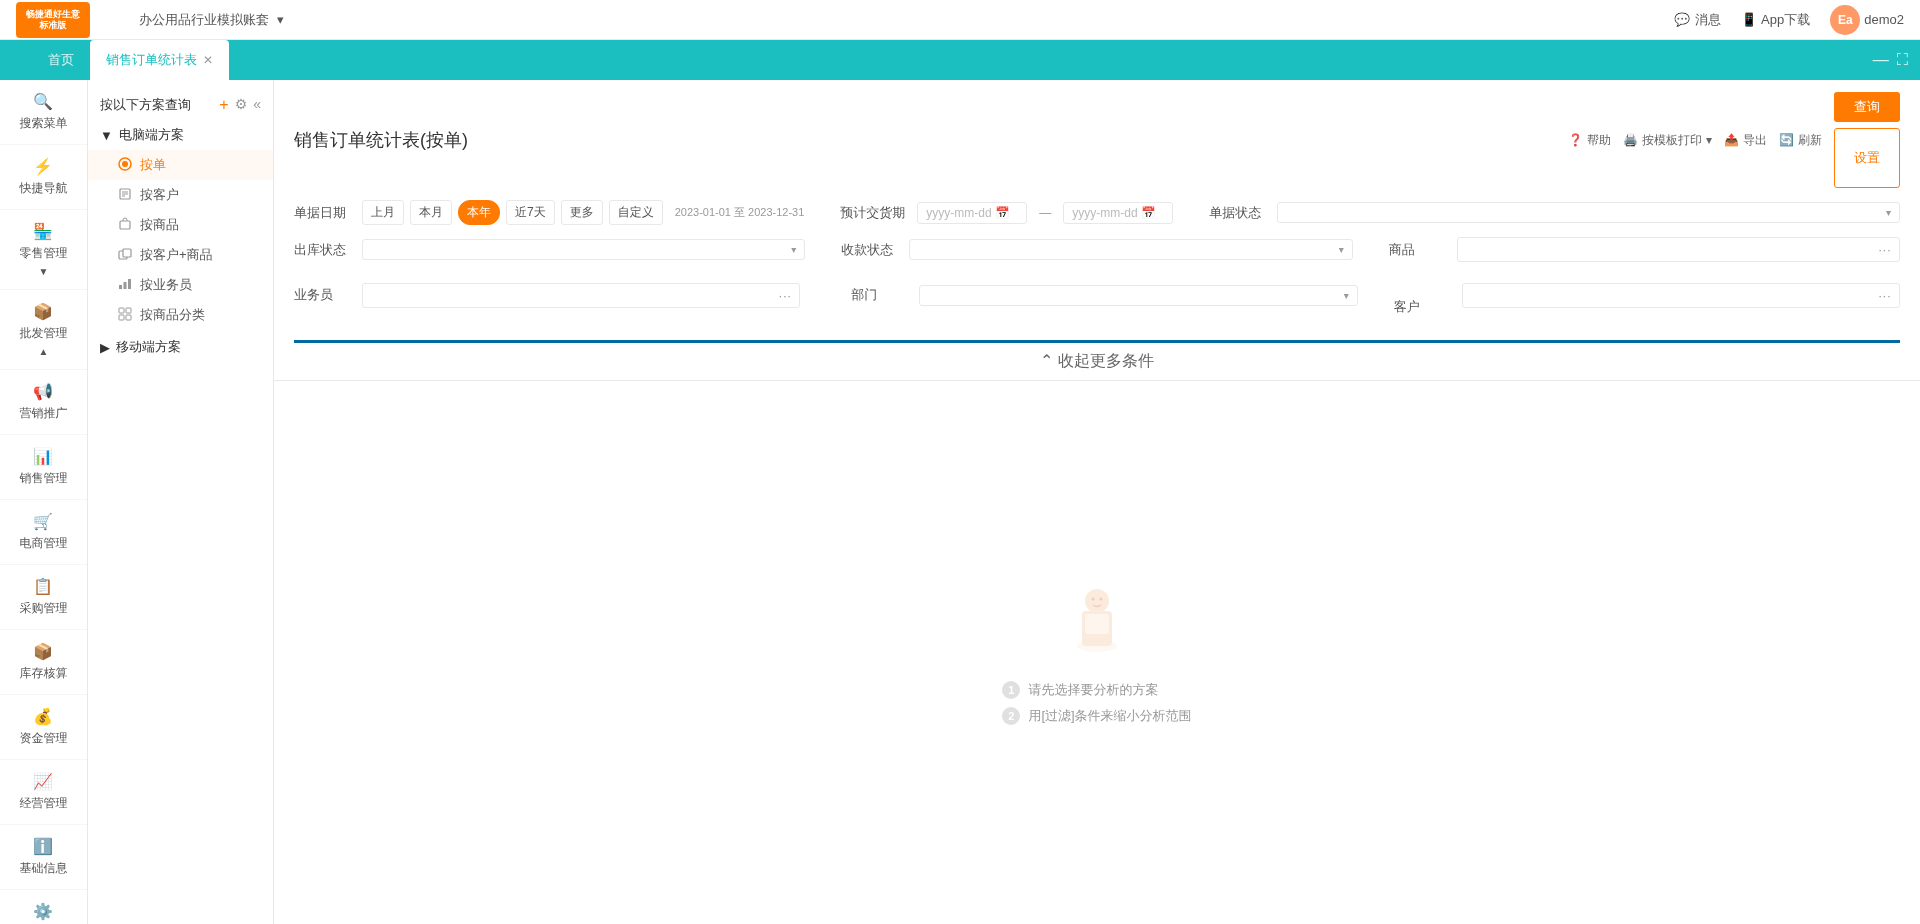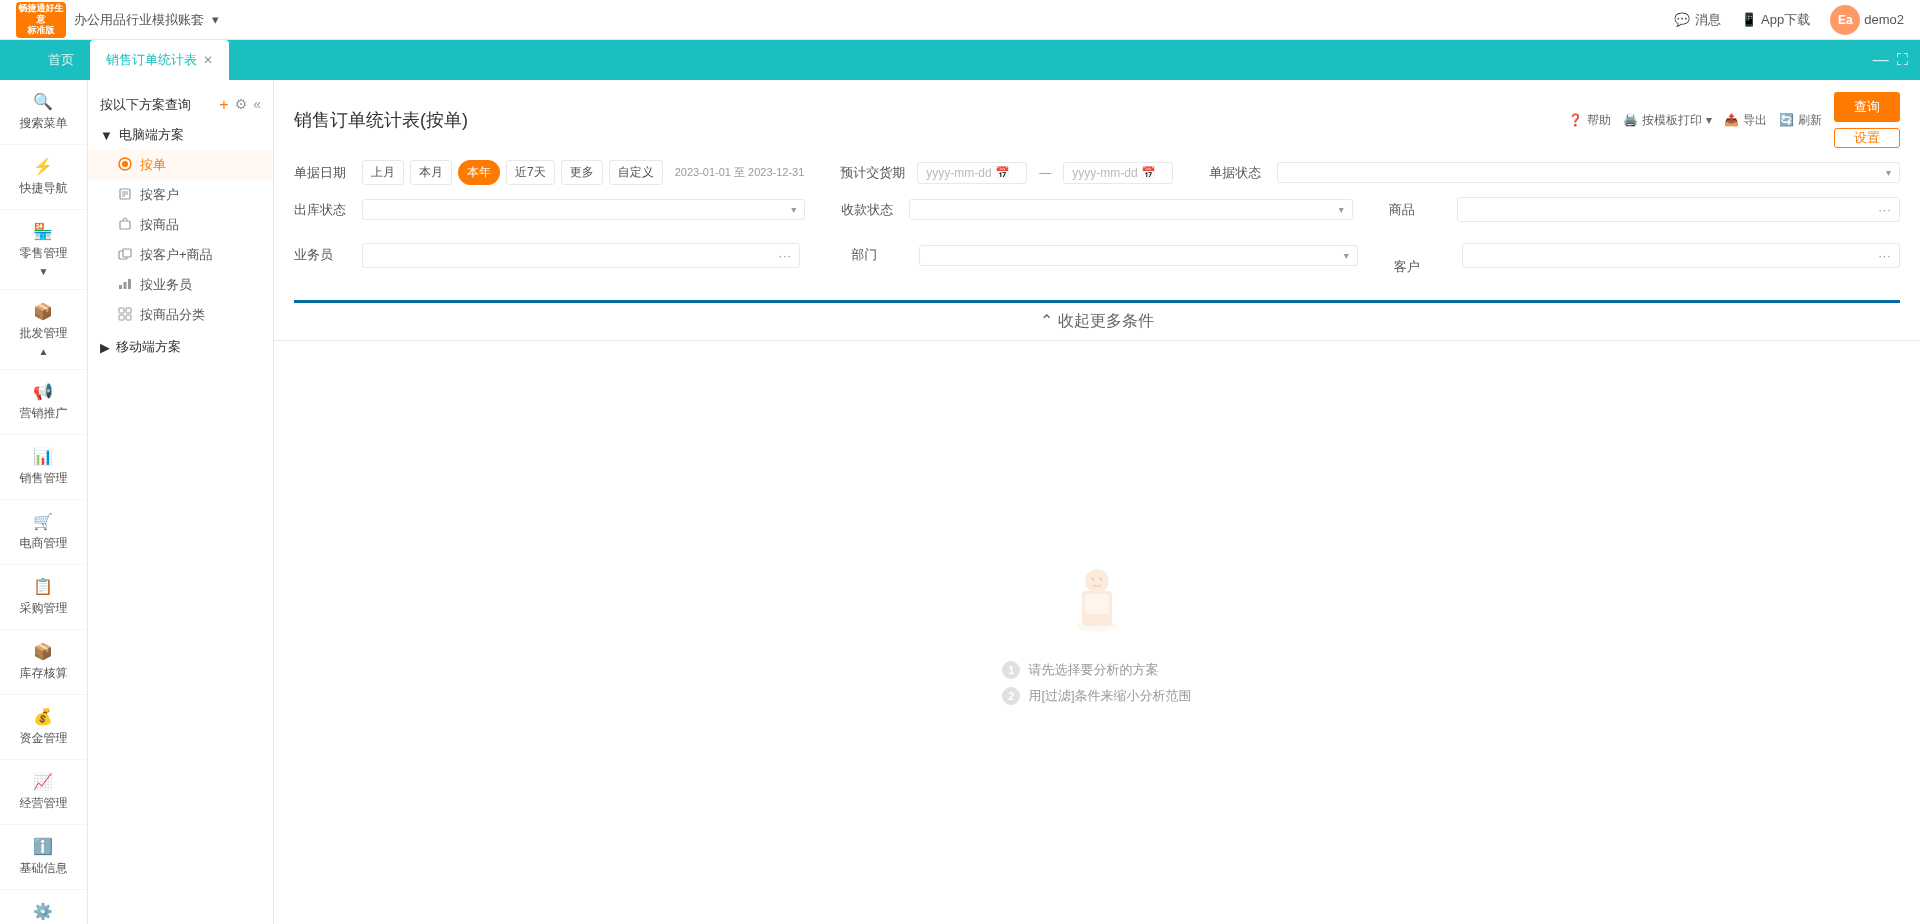--- a/index.html
+++ b/index.html
@@ -1,23 +1,23 @@
 <!DOCTYPE html>
 <html><head>
   <meta charset="utf-8">
   <style>
     * { box-sizing: border-box; margin: 0; padding: 0; }
     body { font-family: "Microsoft YaHei", "PingFang SC", sans-serif; font-size: 13px; background: #f0f2f5; color: #333; display: flex; flex-direction: column; height: 100vh; overflow: hidden; }
 
     
     .topbar { height: 40px; background: #fff; display: flex; align-items: center; justify-content: space-between; padding: 0 16px; border-bottom: 1px solid #e8e8e8; z-index: 100; }
     .topbar-left { display: flex; align-items: center; gap: 8px; }
-    .logo-box { width: 50px; height: 36px; background: #ff7a00; border-radius: 4px; display: flex; align-items: center; justify-content: center; flex-direction: column; }
+    .logo-box { width: 74px; height: 36px; background: #ff7a00; border-radius: 4px; display: flex; align-items: center; justify-content: center; flex-direction: column; }
     .logo-text { color: #fff; font-size: 9px; font-weight: bold; line-height: 1.2; text-align: center; }
-    .topbar-title { font-size: 13px; color: #555; }
+    .topbar-title { font-size: 13px; color: #555; margin-left: 41px; }
     .topbar-dropdown { font-size: 13px; color: #555; cursor: pointer; }
     .topbar-right { display: flex; align-items: center; gap: 20px; }
     .topbar-icon-item { display: flex; align-items: center; gap: 4px; color: #555; font-size: 13px; cursor: pointer; }
 
     
     .tabbar { height: 40px; background: #1bbfbf; display: flex; align-items: center; padding: 0 0; }
     .tab-item { height: 40px; display: flex; align-items: center; padding: 0 16px; font-size: 13px; color: rgba(255,255,255,0.85); cursor: pointer; gap: 6px; }
     .tab-item.home { background: transparent; padding-left: 48px; }
     .tab-item.active { background: #fff; color: #1bbfbf; border-radius: 4px 4px 0 0; }
     .tab-close { font-size: 12px; color: #999; cursor: pointer; }
@@ -65,21 +65,21 @@
     .date-group { display: flex; gap: 6px; }
     .date-btn { padding: 3px 8px; border: 1px solid #e8e8e8; border-radius: 3px; font-size: 12px; color: #555; cursor: pointer; background: #fff; }
     .date-btn.active { background: #ff7a00; color: #fff; border-color: #ff7a00; border-radius: 12px; }
     .date-input { border: 1px solid #e8e8e8; border-radius: 3px; padding: 3px 8px; font-size: 12px; color: #bbb; width: 110px; display: flex; align-items: center; gap: 4px; }
     .date-separator { color: #999; font-size: 12px; }
     .filter-select-wide { min-width: 200px; }
     .select-arrow { color: #999; font-size: 10px; margin-left: auto; }
 
     
     .query-btn { background: #ff7a00; color: #fff; border: none; border-radius: 3px; padding: 6px 20px; font-size: 13px; cursor: pointer; }
-    .settings-btn { background: #fff; color: #ff7a00; border: 1px solid #ff7a00; border-radius: 3px; padding: 0 16px; font-size: 13px; cursor: pointer; }
+    .settings-btn { background: #fff; color: #ff7a00; border: 1px solid #ff7a00; border-radius: 3px; padding: 20px 16px; font-size: 13px; cursor: pointer; }
 
     
     .collapse-bar { text-align: center; padding: 8px; background: #fff; border-top: 3px solid #0369a1; cursor: pointer; color: #666; font-size: 16px; }
 
     
     .empty-state { flex: 1; display: flex; flex-direction: column; align-items: center; justify-content: center; background: #fff; margin: 0; padding: 40px; }
     .empty-icon { width: 80px; height: 80px; opacity: 0.6; margin-bottom: 20px; }
     .empty-tips { display: flex; flex-direction: column; gap: 8px; }
     .empty-tip { display: flex; align-items: center; gap: 8px; font-size: 13px; color: #999; }
     .tip-num { width: 18px; height: 18px; background: #e0e0e0; border-radius: 50%; display: flex; align-items: center; justify-content: center; font-size: 11px; color: #fff; font-weight: bold; }

